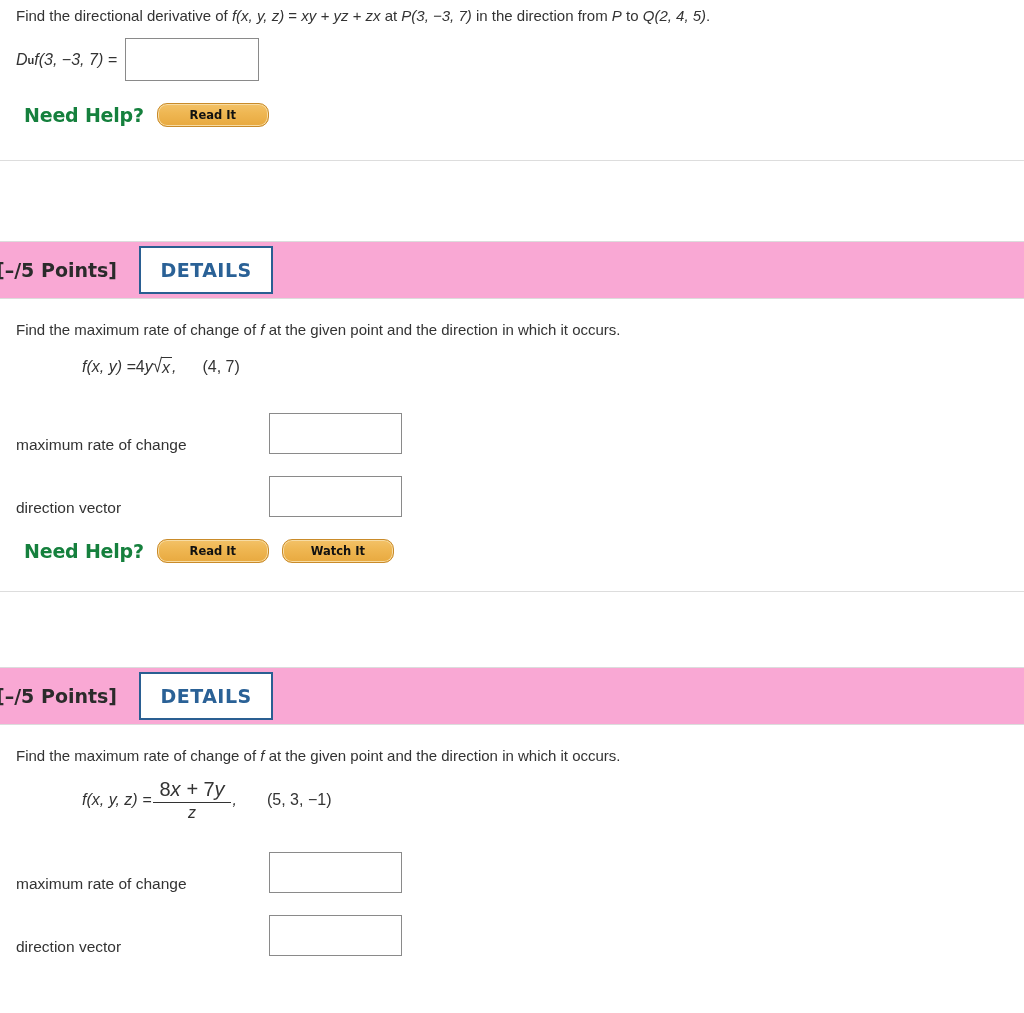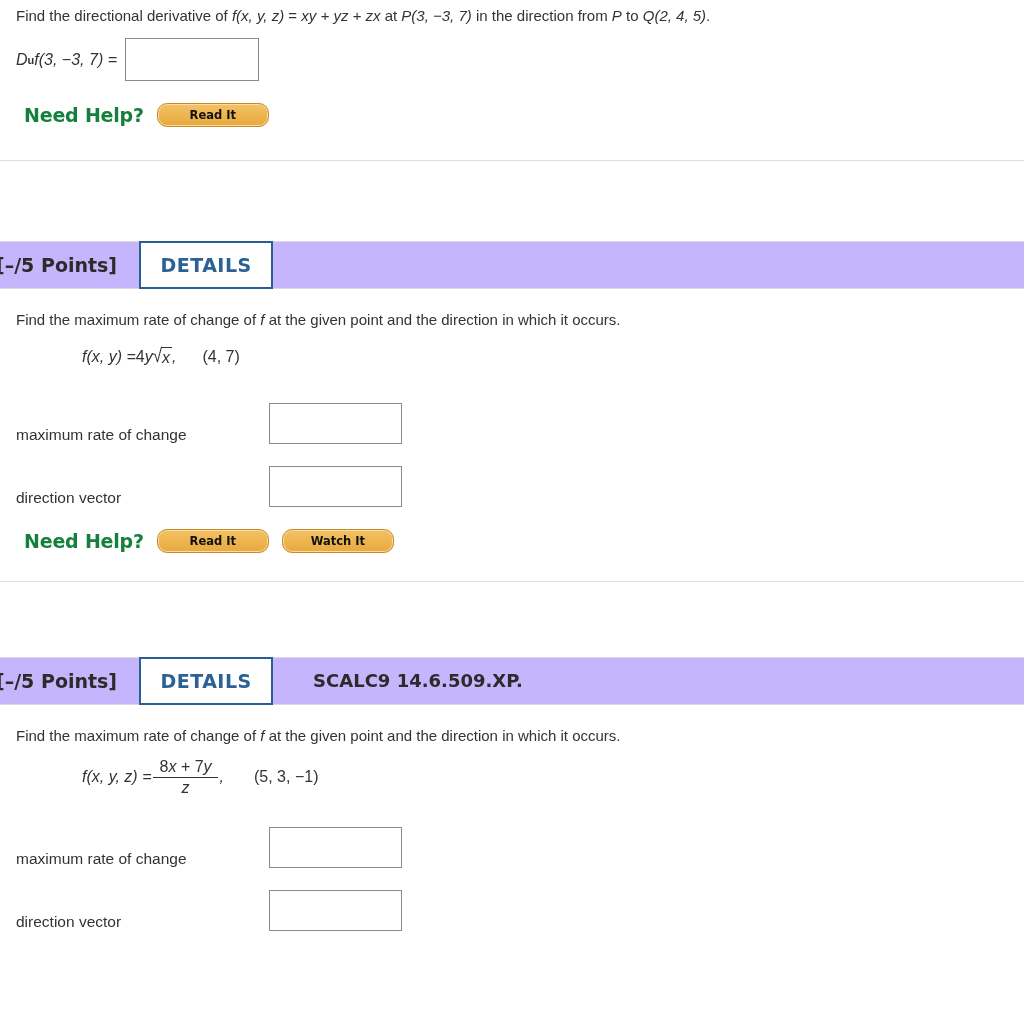--- a/index.html
+++ b/index.html
@@ -84,24 +84,24 @@
 
   
   .hr {
     height: 1px;
     background: #dddddd;
     width: 100%;
   }
 
   
   .secbar {
-    background: #c4b5fd;
+    background: #f9a8d4;
     border-top: 1px solid #dcdcdc;
     border-bottom: 1px solid #dcdcdc;
-    height: 48px;
+    height: 58px;
     display: flex;
     align-items: center;
     box-sizing: border-box;
   }
   .points {
     font-size: 19px;
     font-weight: bold;
     color: #2b2b2b;
     margin-left: -4px;
     font-family: "DejaVu Sans", "Liberation Sans", sans-serif;
@@ -168,21 +168,21 @@
   }
   .frac {
     display: inline-flex;
     flex-direction: column;
     align-items: center;
     vertical-align: middle;
     margin: 0 2px;
   }
   .frac .num {
     padding: 0 6px 1px 6px;
-    font-size: 16px;
+    font-size: 20px;
   }
   .frac .den {
     border-top: 1px solid #333;
     padding: 1px 6px 0 6px;
     font-size: 16px;
     width: 100%;
     text-align: center;
     box-sizing: border-box;
   }
   .mathline { padding-left: 66px; }
@@ -266,21 +266,20 @@
   </div>
 
   <div class="hr" style="margin-top:28px;"></div>
 </div>
 
 <div style="margin-top:75px;">
 
   <div class="secbar">
     <span class="points">[–/5 Points]</span>
     <span class="details-btn">DETAILS</span>
-    <span class="qcode">SCALC9 14.6.509.XP.</span>
   </div>
 
   <div class="qbody" style="padding-top:21px;">
 
     <div class="prompt">
       Find the maximum rate of change of <span class="ital">f</span> at the given point and the direction in which it occurs.
     </div>
 
     <div class="mathline" style="padding-top:12px;">
       <span class="math">

